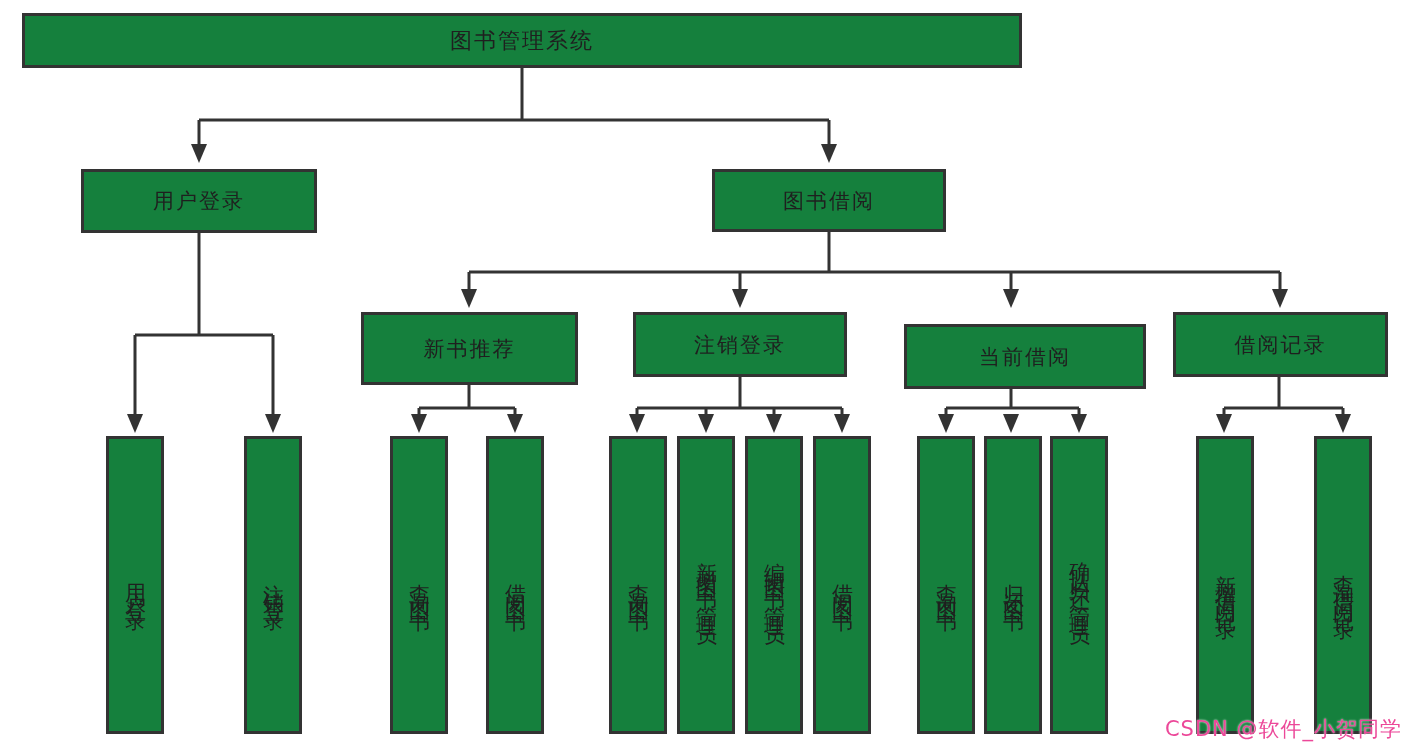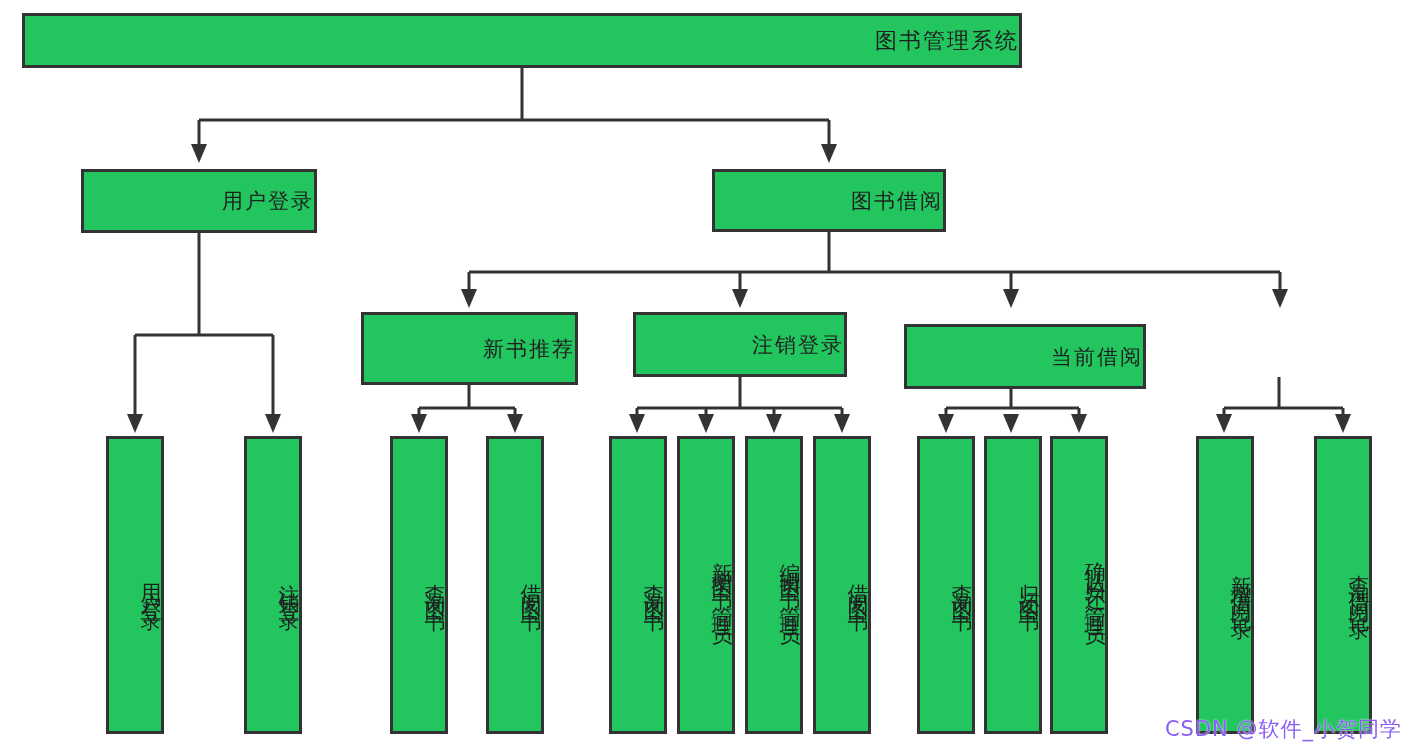--- a/index.html
+++ b/index.html
@@ -15,44 +15,44 @@
     position: absolute;
     left: 0; top: 0;
     width: 1405px; height: 747px;
   }
   .wires path { stroke: #333333; stroke-width: 3; fill: none; }
   .wires polygon { fill: #333333; stroke: none; }
   .box {
     position: absolute;
     box-sizing: border-box;
     border: 3px solid #333333;
-    background: #22c55e;
+    background: #15803d;
     display: flex;
     align-items: center;
-    justify-content: flex-end;
+    justify-content: center;
     color: #1f1f1f;
     font-size: 21px;
     letter-spacing: 2px;
   }
   .box.root { font-size: 22px; }
   .box.leaf { width: 58px; top: 436px; height: 298px; }
   .vlabel {
     writing-mode: vertical-rl;
     text-orientation: mixed;
     letter-spacing: 9px;
     line-height: 1;
     white-space: nowrap;
     font-size: 21px;
   }
   .watermark {
     position: absolute;
     right: 3px;
     bottom: 4px;
     font-size: 21px;
-    color: #8b5cf6;
+    color: #ec4899;
     letter-spacing: 1px;
     text-shadow: 0 0 2px #ffffff;
   }
 </style>
 </head>
 <body>
 
 <div class="stage">
 
   <svg class="wires" viewBox="0 0 1405 747" xmlns="http://www.w3.org/2000/svg" aria-hidden="true">
@@ -107,20 +107,23 @@
 
   <div class="box" style="left:361px; top:312px; width:217px; height:73px;">
     <span>新书推荐</span>
   </div>
   <div class="box" style="left:633px; top:312px; width:214px; height:65px;">
     <span>注销登录</span>
   </div>
   <div class="box" style="left:904px; top:324px; width:242px; height:65px;font-family:Liberation Mono, monospace;">
     <span>当前借阅</span>
   </div>
+  <div class="box" style="left:1173px; top:312px; width:215px; height:65px;">
+    <span>借阅记录</span>
+  </div>
 
   <div class="box leaf" style="left:106px;">
     <span class="vlabel">用户登录</span>
   </div>
   <div class="box leaf" style="left:244px;">
     <span class="vlabel">注销登录</span>
   </div>
 
   <div class="box leaf" style="left:390px;">
     <span class="vlabel">查询图书</span>

